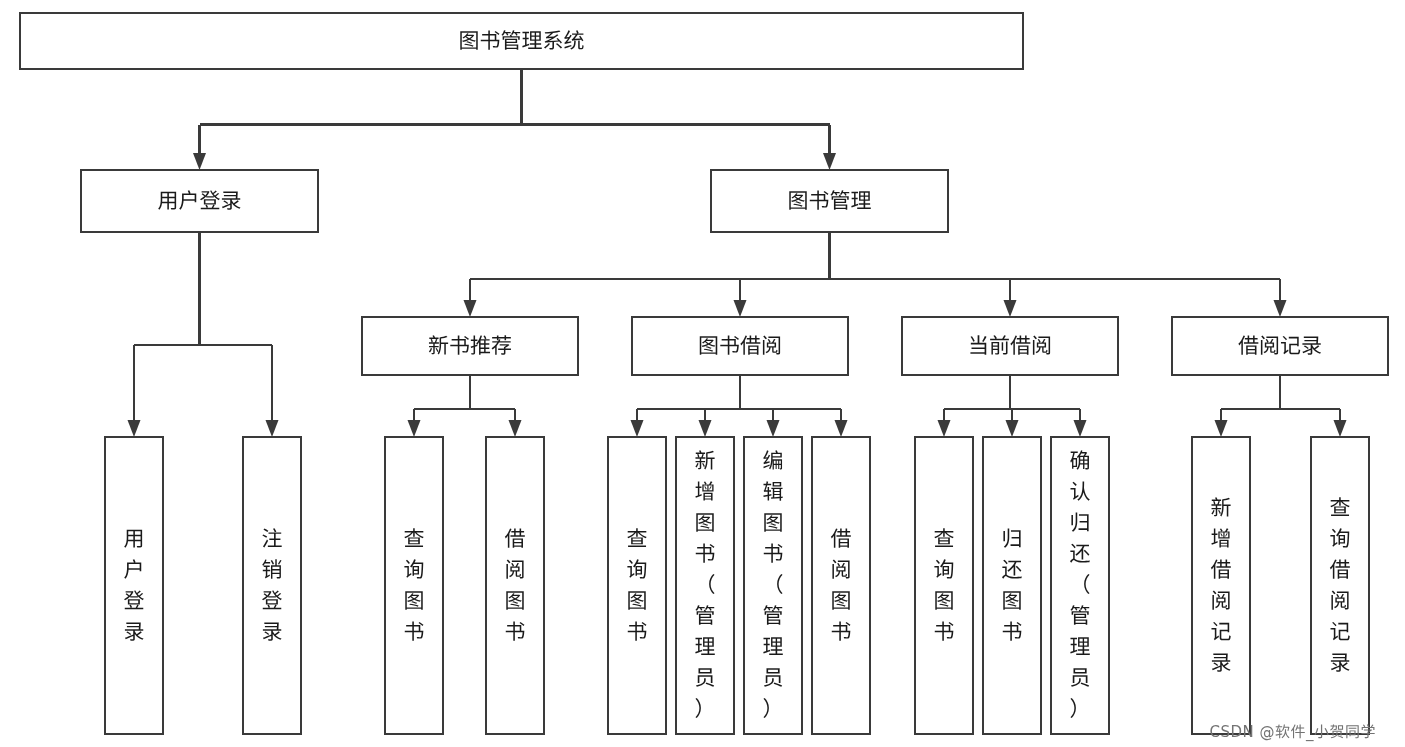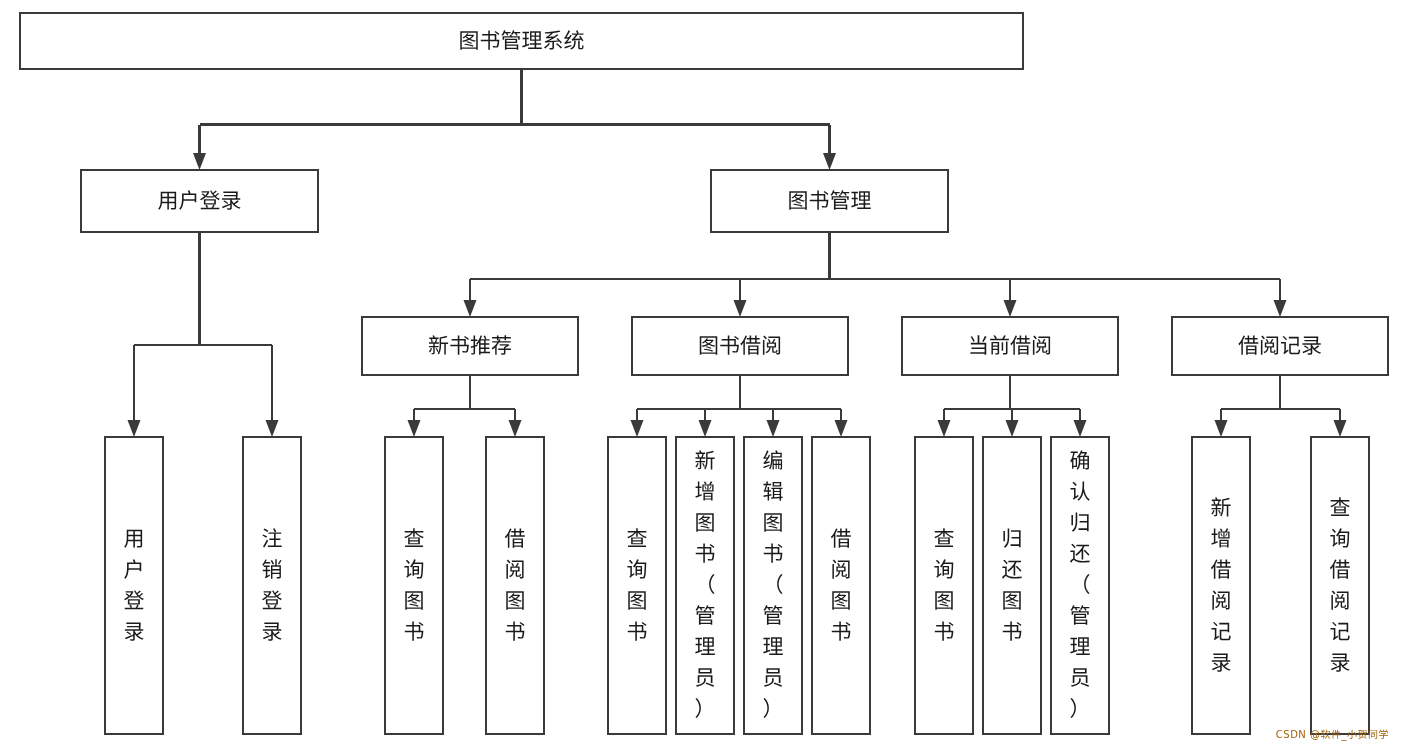--- a/index.html
+++ b/index.html
@@ -47,25 +47,25 @@
   .node-label-h {
     font-family: "DejaVu Sans", "Liberation Sans", sans-serif;
     font-size: 21px;
     fill: #1a1a1a;
     text-anchor: middle;
     dominant-baseline: middle;
     white-space: pre;
   }
   .watermark {
     position: absolute;
-    right: 16px;
+    right: 29px;
     bottom: 6px;
     font-family: "DejaVu Sans", "Liberation Sans", sans-serif;
-    font-size: 10px;
-    color: #a16207;
+    font-size: 15px;
+    color: #737373;
     letter-spacing: 0.5px;
     user-select: none;
     pointer-events: none;
   }
 </style>
 </head>
 <body>
 
 <div id="diagram-root">
   <svg class="flow" viewBox="0 0 1405 747" xmlns="http://www.w3.org/2000/svg">

